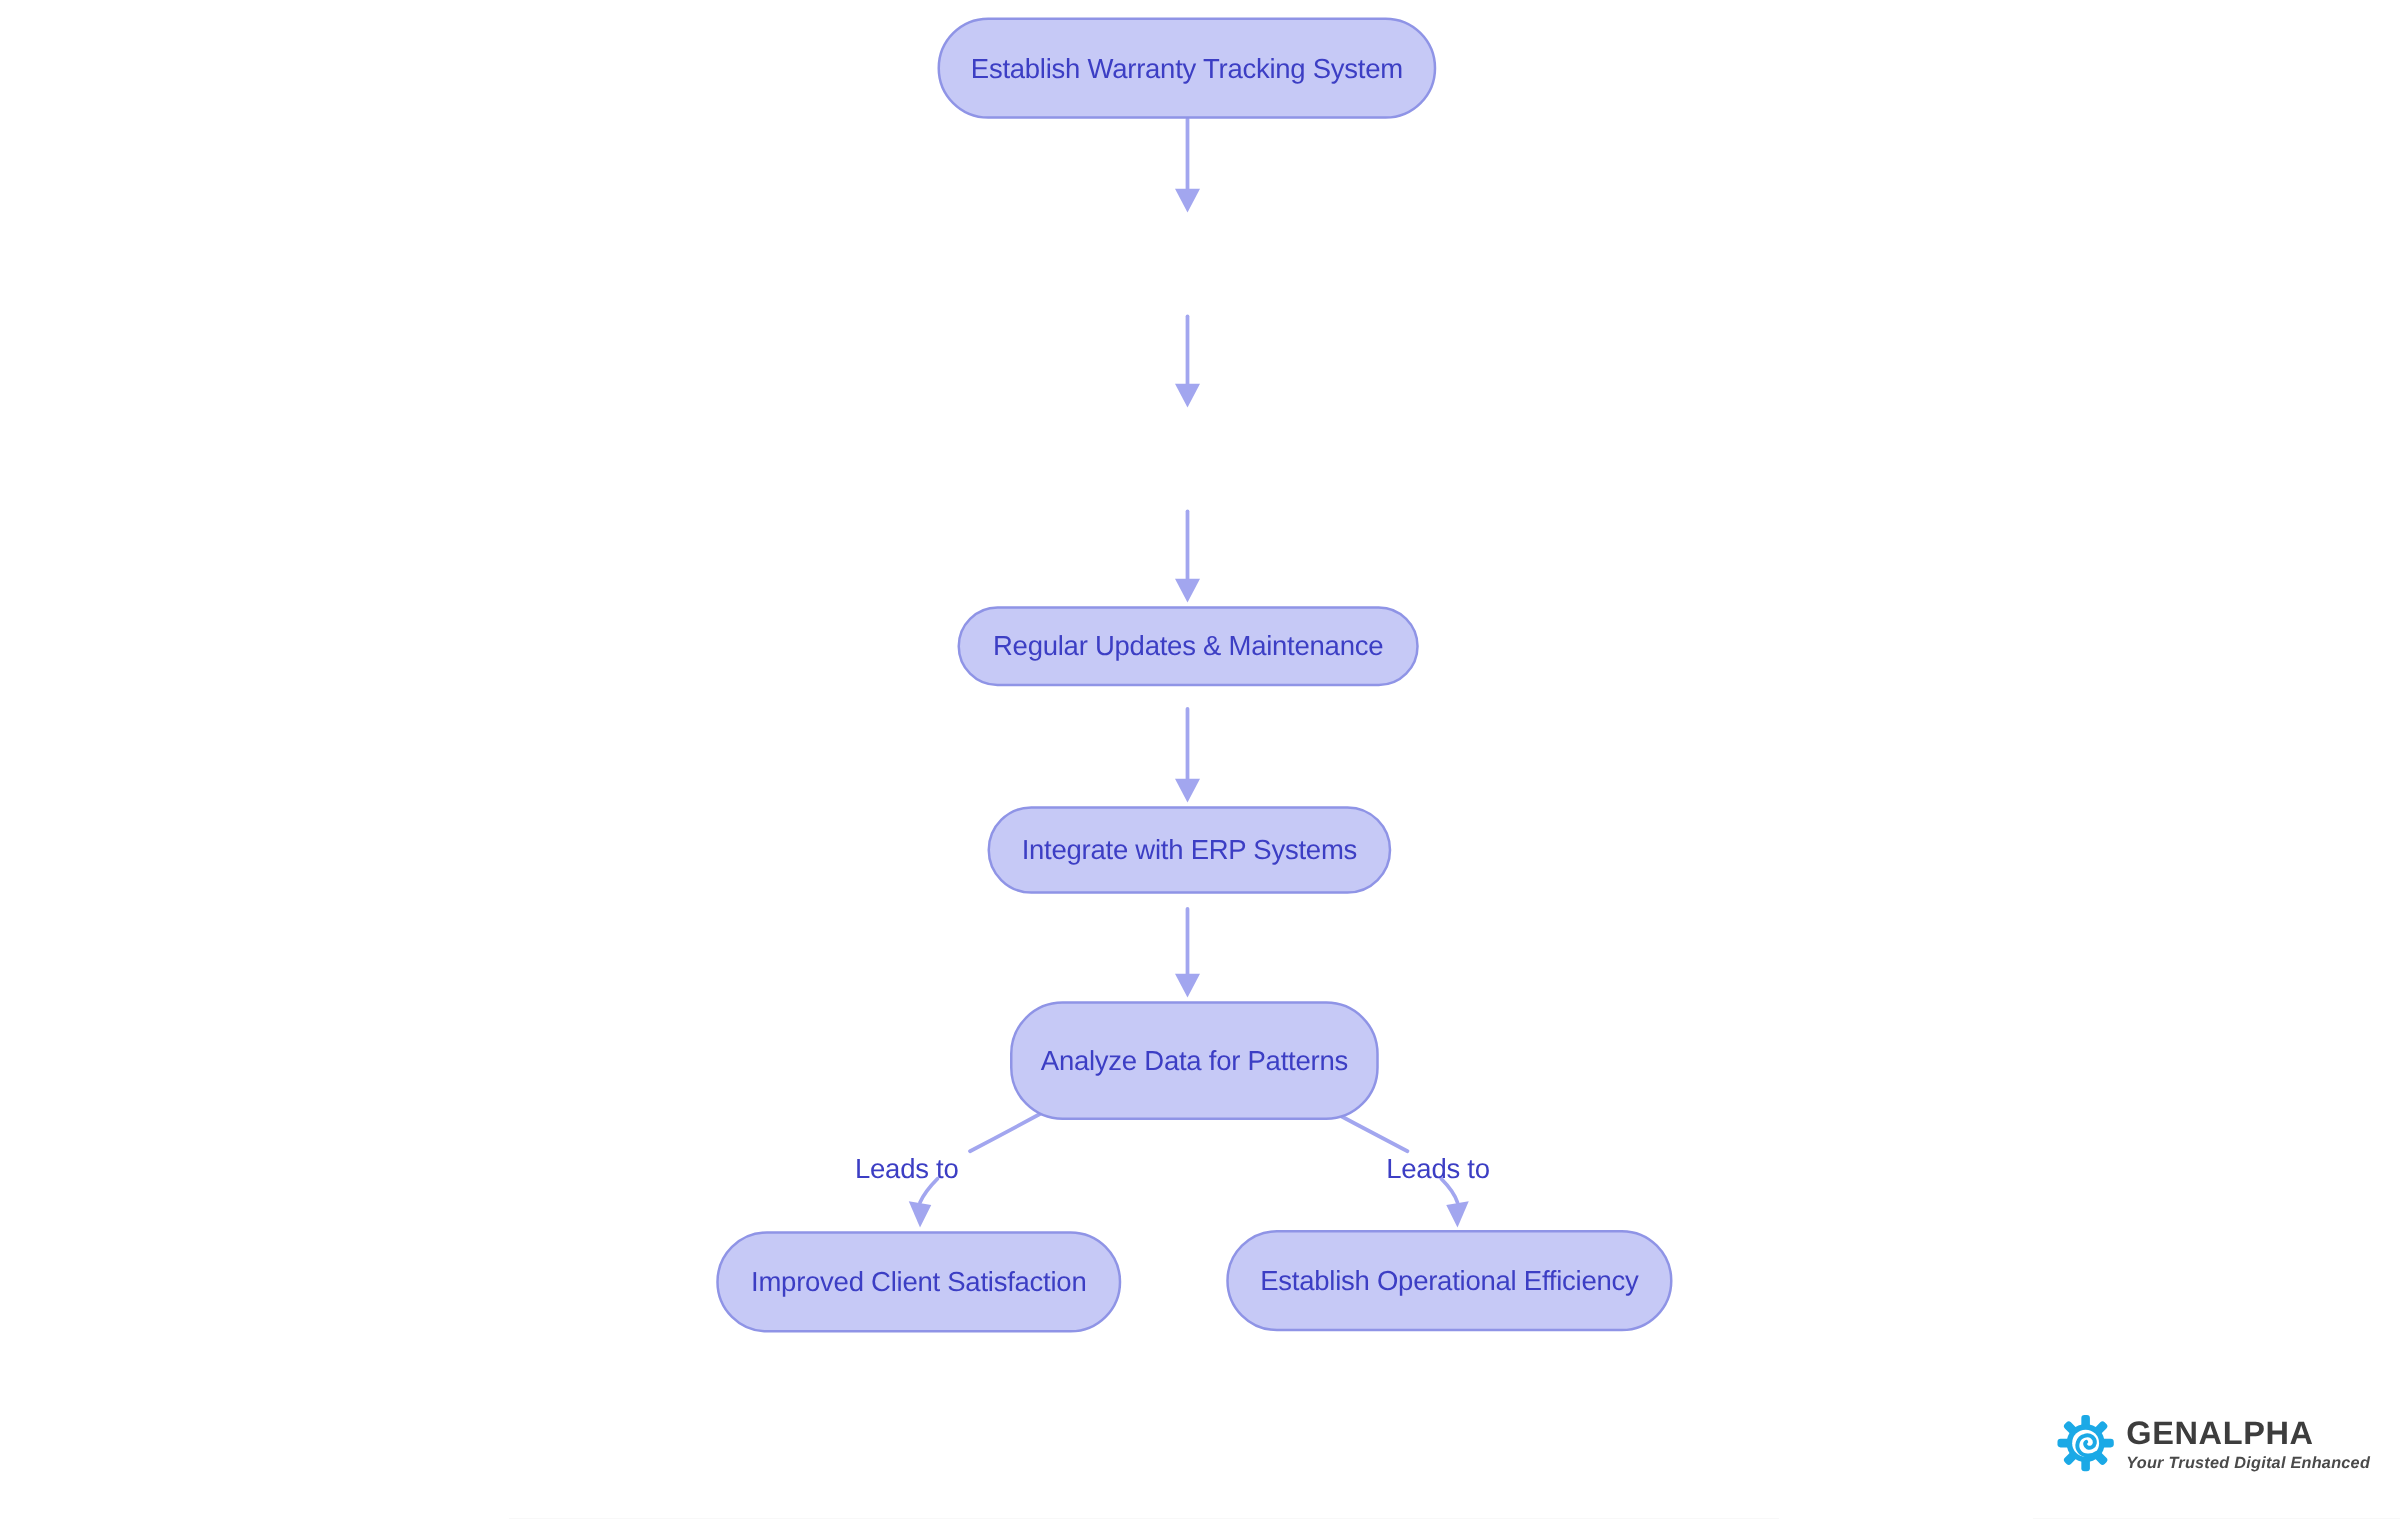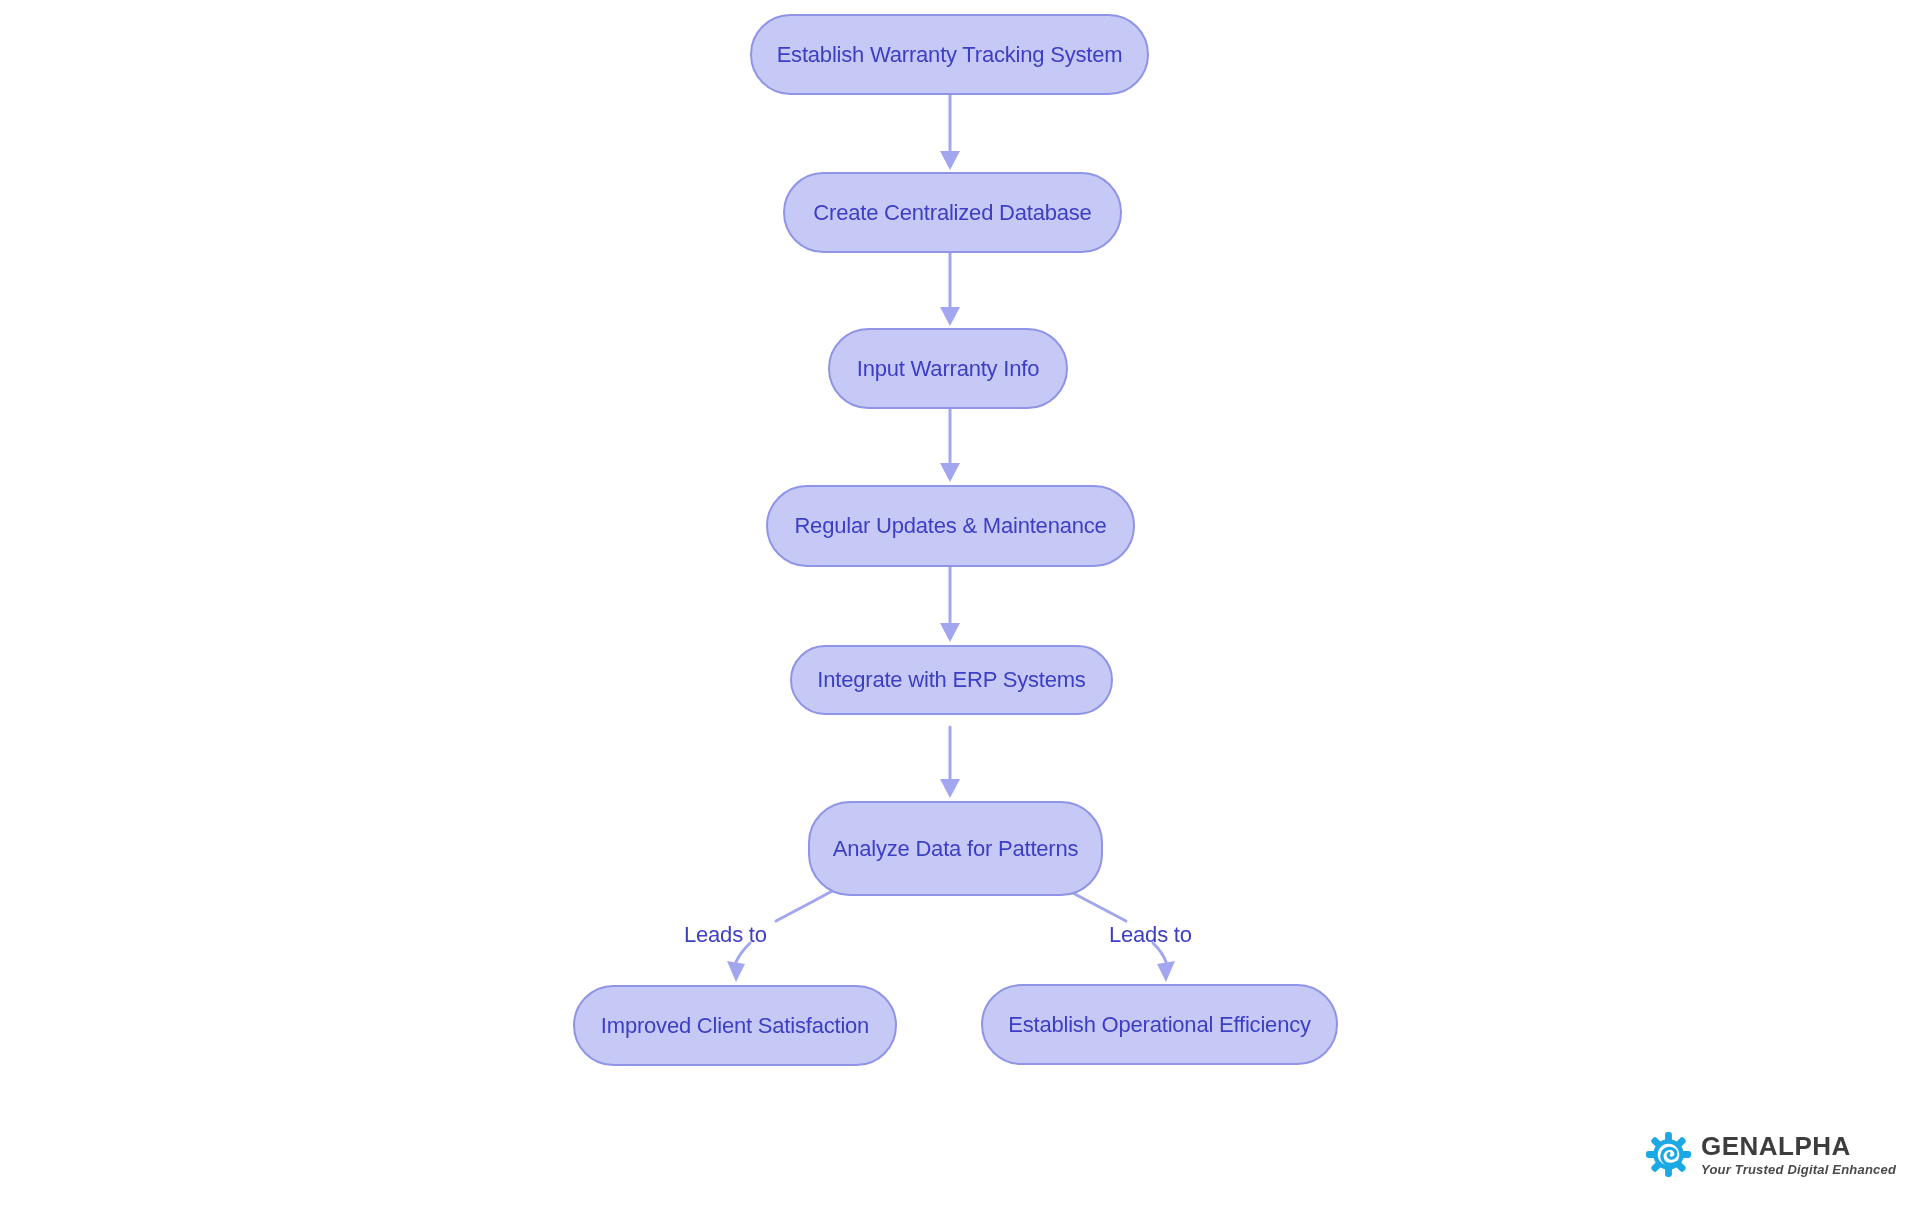--- a/index.html
+++ b/index.html
@@ -128,29 +128,23 @@
       <path class="edge-line" d="M1043,877 Q1084,899 1126,921"></path>
       <path class="edge-line" d="M1153,943 Q1163,953 1166,962"></path>
       <polygon class="edge-head" points="1157,964 1175,961 1166,982"></polygon>
     </g>
   </svg>
 
   <div class="node" style="left:750px;top:14px;width:399px;height:81px;">
     <span>Establish Warranty Tracking System</span>
   </div>
 
-  <div class="node" style="left:783px;top:172px;width:339px;height:81px;">
-    <span>Create Centralized Database</span>
-  </div>
-
-  <div class="node" style="left:828px;top:328px;width:240px;height:81px;">
-    <span>Input Warranty Info</span>
-  </div>
-
-  <div class="node" style="left:766px;top:485px;width:369px;height:82px;">
+
+
+  <div class="node" style="left:766px;top:485px;width:369px;height:64px;">
     <span>Regular Updates &amp; Maintenance</span>
   </div>
 
   <div class="node" style="left:790px;top:645px;width:323px;height:70px;">
     <span>Integrate with ERP Systems</span>
   </div>
 
   <div class="node" style="left:808px;top:801px;width:295px;height:95px;">
     <span>Analyze Data for Patterns</span>
   </div>

